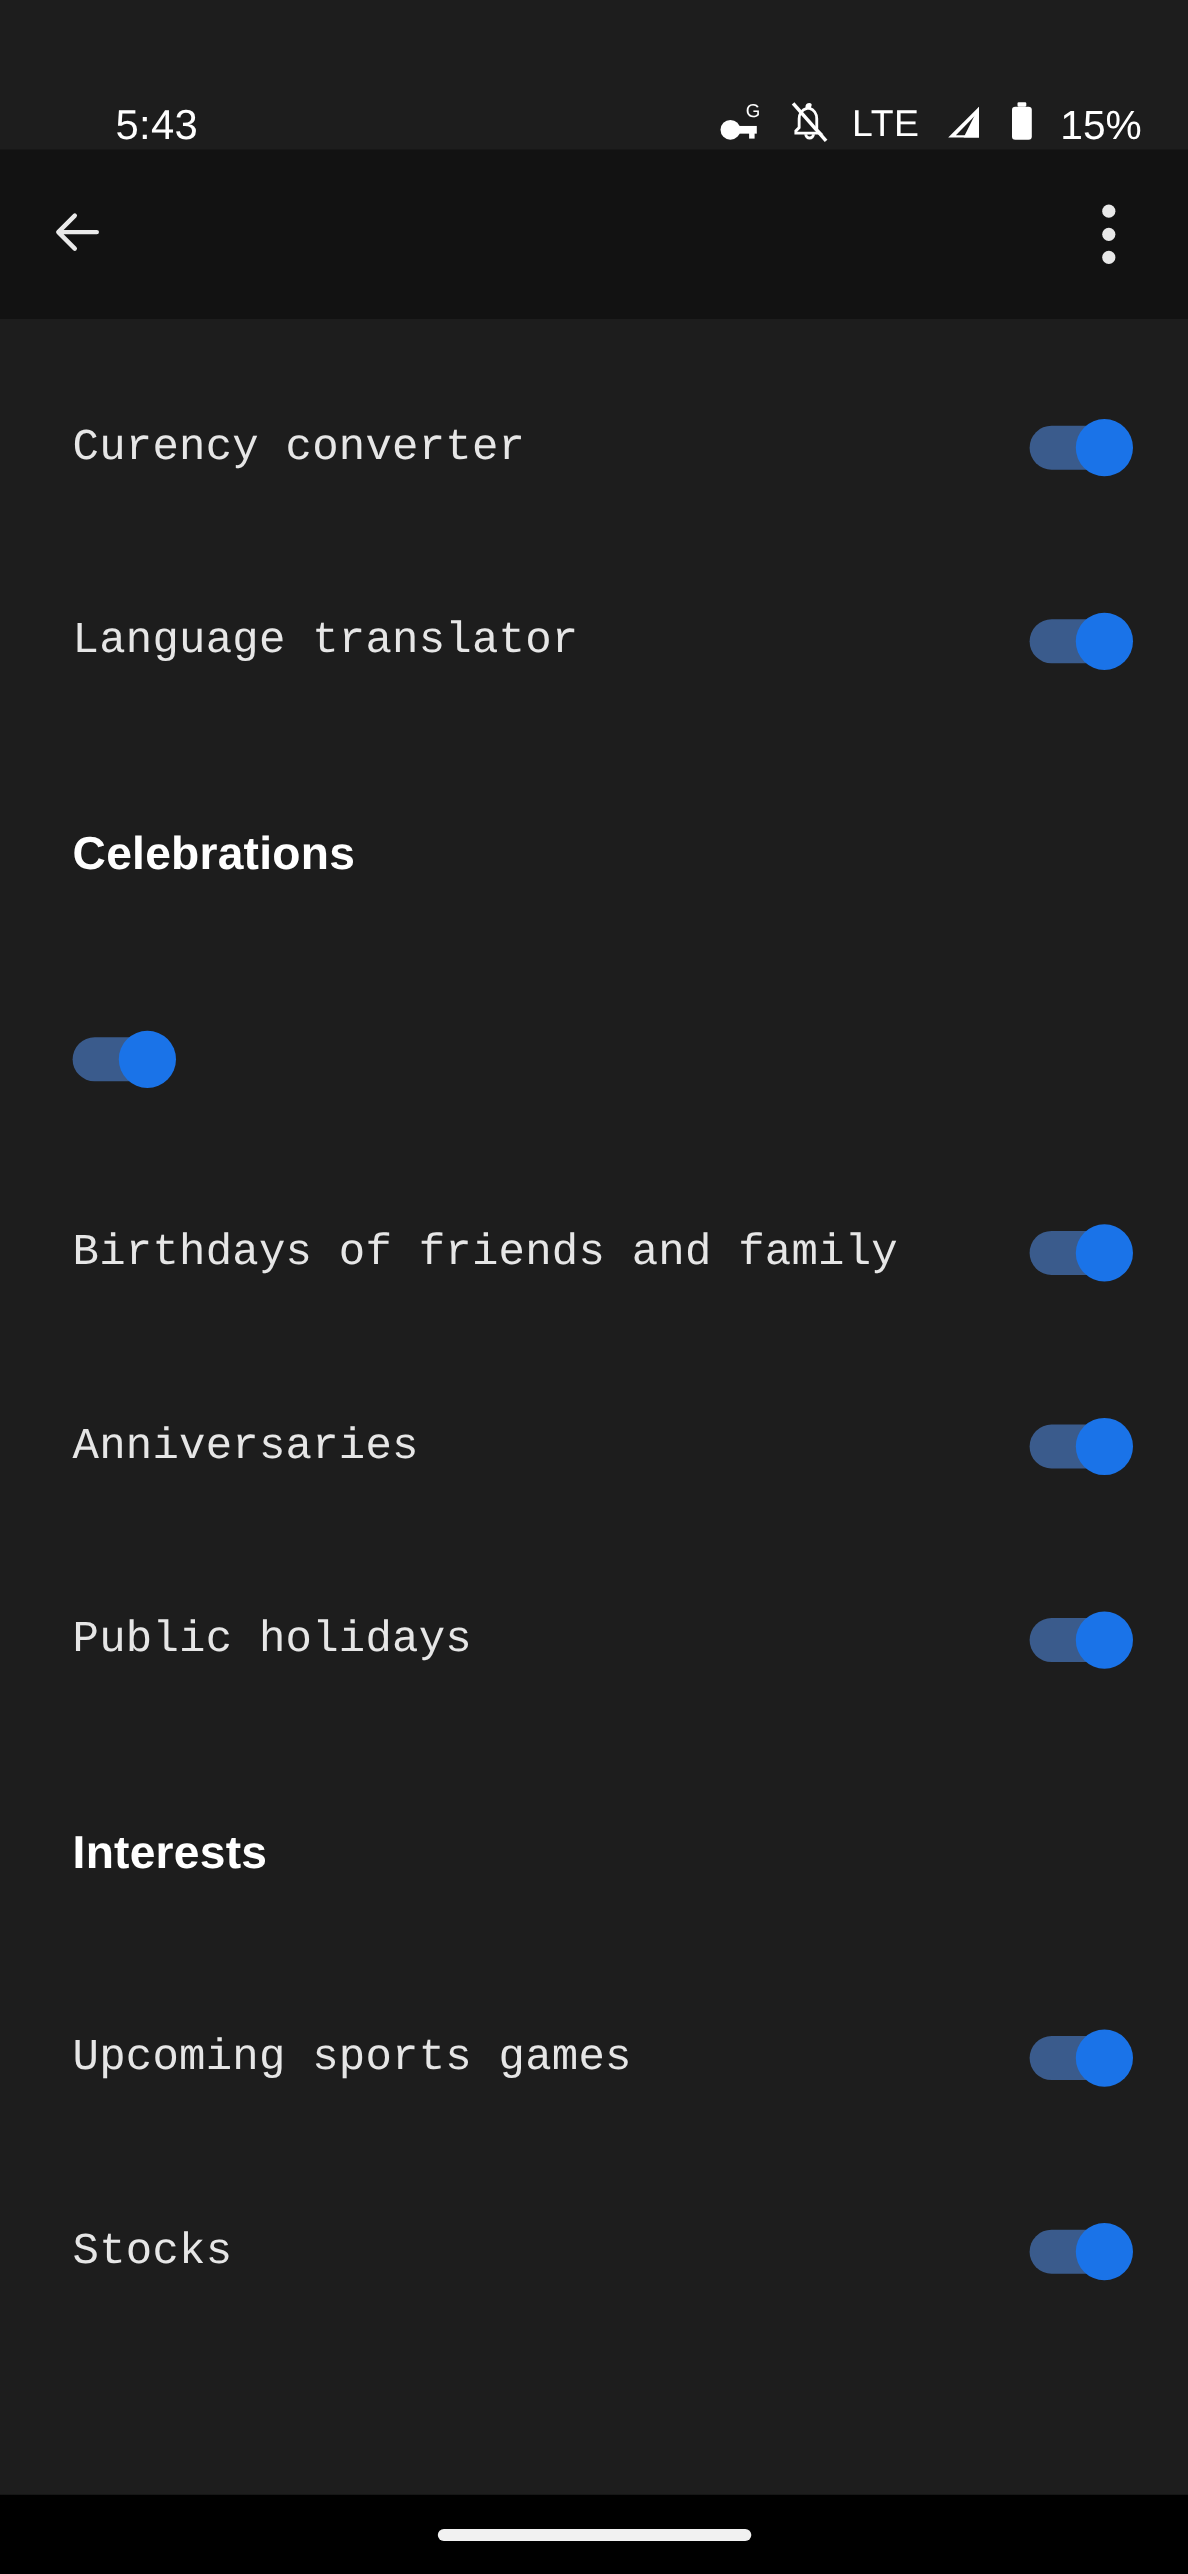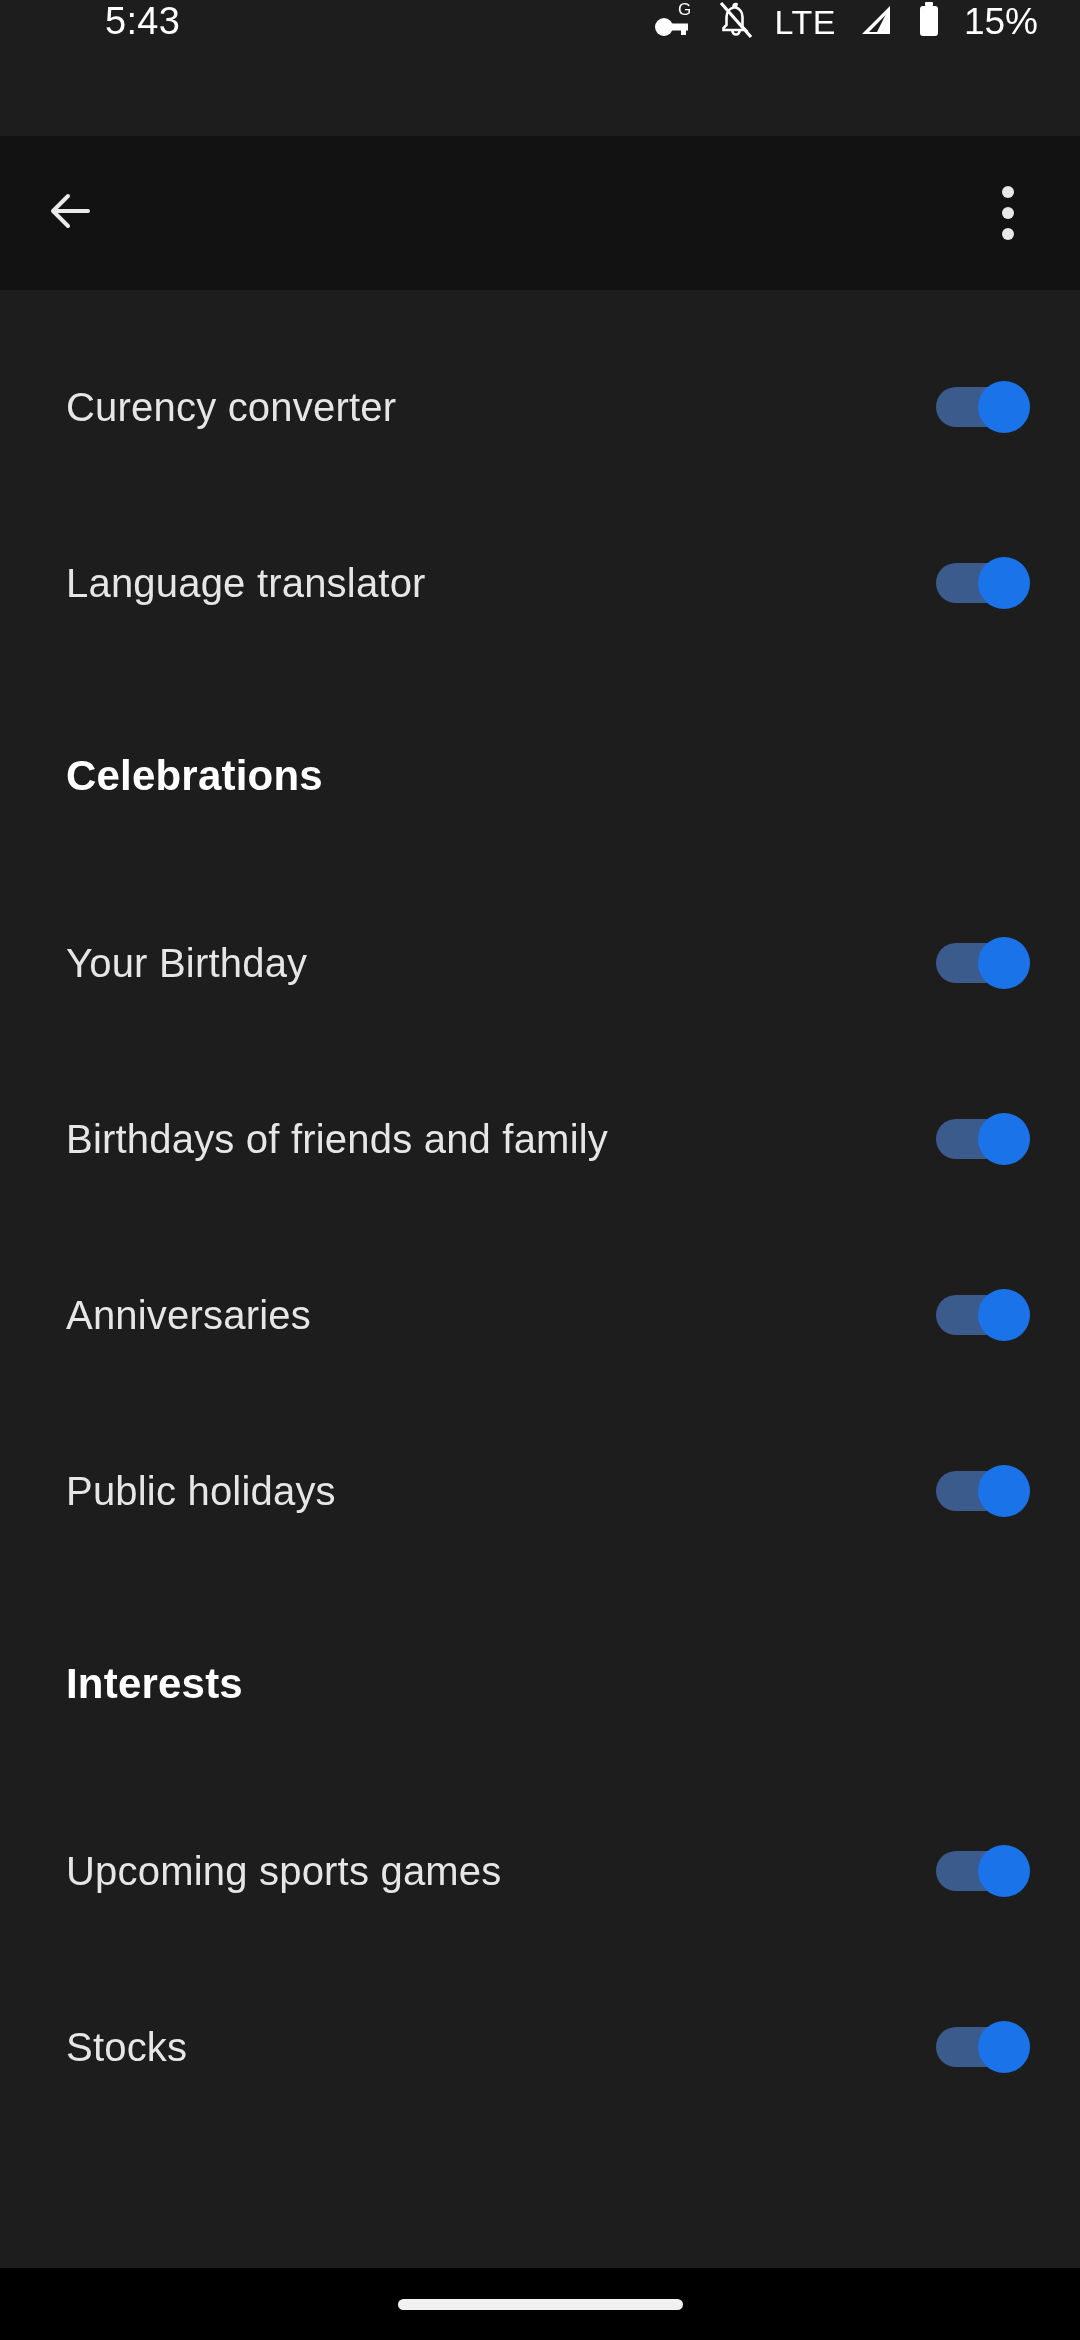--- a/index.html
+++ b/index.html
@@ -7,21 +7,21 @@
     width:1080px; height:2340px;
     background:#000;
     font-family:"Liberation Sans", sans-serif;
     overflow:hidden;
   }
   #screen { position:relative; width:1080px; height:2340px; background:#1d1d1d; }
 
   
   .statusbar {
     position:absolute; top:0; left:0; width:1080px; height:136px;
-    background:#1d1d1d; display:flex; align-items:flex-start;
+    background:#1d1d1d; display:flex; align-items:flex-end;
     padding:0 42px 0 0;
   }
   .sb-time {
     color:#ffffff; font-size:38px; letter-spacing:0.3px;
     margin-left:105px; font-weight:400;
   }
   .sb-right {
     margin-left:auto; display:flex; align-items:center; gap:20px;
   }
   .sb-icon { display:block; }
@@ -44,21 +44,21 @@
   .content {
     position:absolute; top:290px; left:0; width:1080px; height:1978px;
     background:#1d1d1d; overflow:hidden;
   }
   .row {
     display:flex; align-items:center;
     height:118px; padding:0 42px 0 66px;
   }
   .row-label {
     color:#e6e6e6; font-size:40px; font-weight:400;
-    letter-spacing:0.2px; flex:1;
+    letter-spacing:0.2px; flex:1;font-family:Liberation Mono, monospace;
   }
   .gap-sm { height:58px; }
 
   .section-header {
     padding:0 66px; display:flex; align-items:flex-start; height:96px;
   }
   .section-header span {
     color:#ffffff; font-size:42px; font-weight:700; letter-spacing:0.2px;
   }
 
@@ -167,21 +167,20 @@
       </span>
     </div>
 
     <div style="height:110px"></div>
     <div class="section-header">
       <span>Celebrations</span>
     </div>
     <div style="height:56px"></div>
 
     <div class="row">
-      <span class="row-label">Your Birthday</span>
       <span class="switch">
         <span class="track"></span>
         <span class="thumb"></span>
       </span>
     </div>
 
     <div class="gap-sm"></div>
 
     <div class="row">
       <span class="row-label">Birthdays of friends and family</span>

